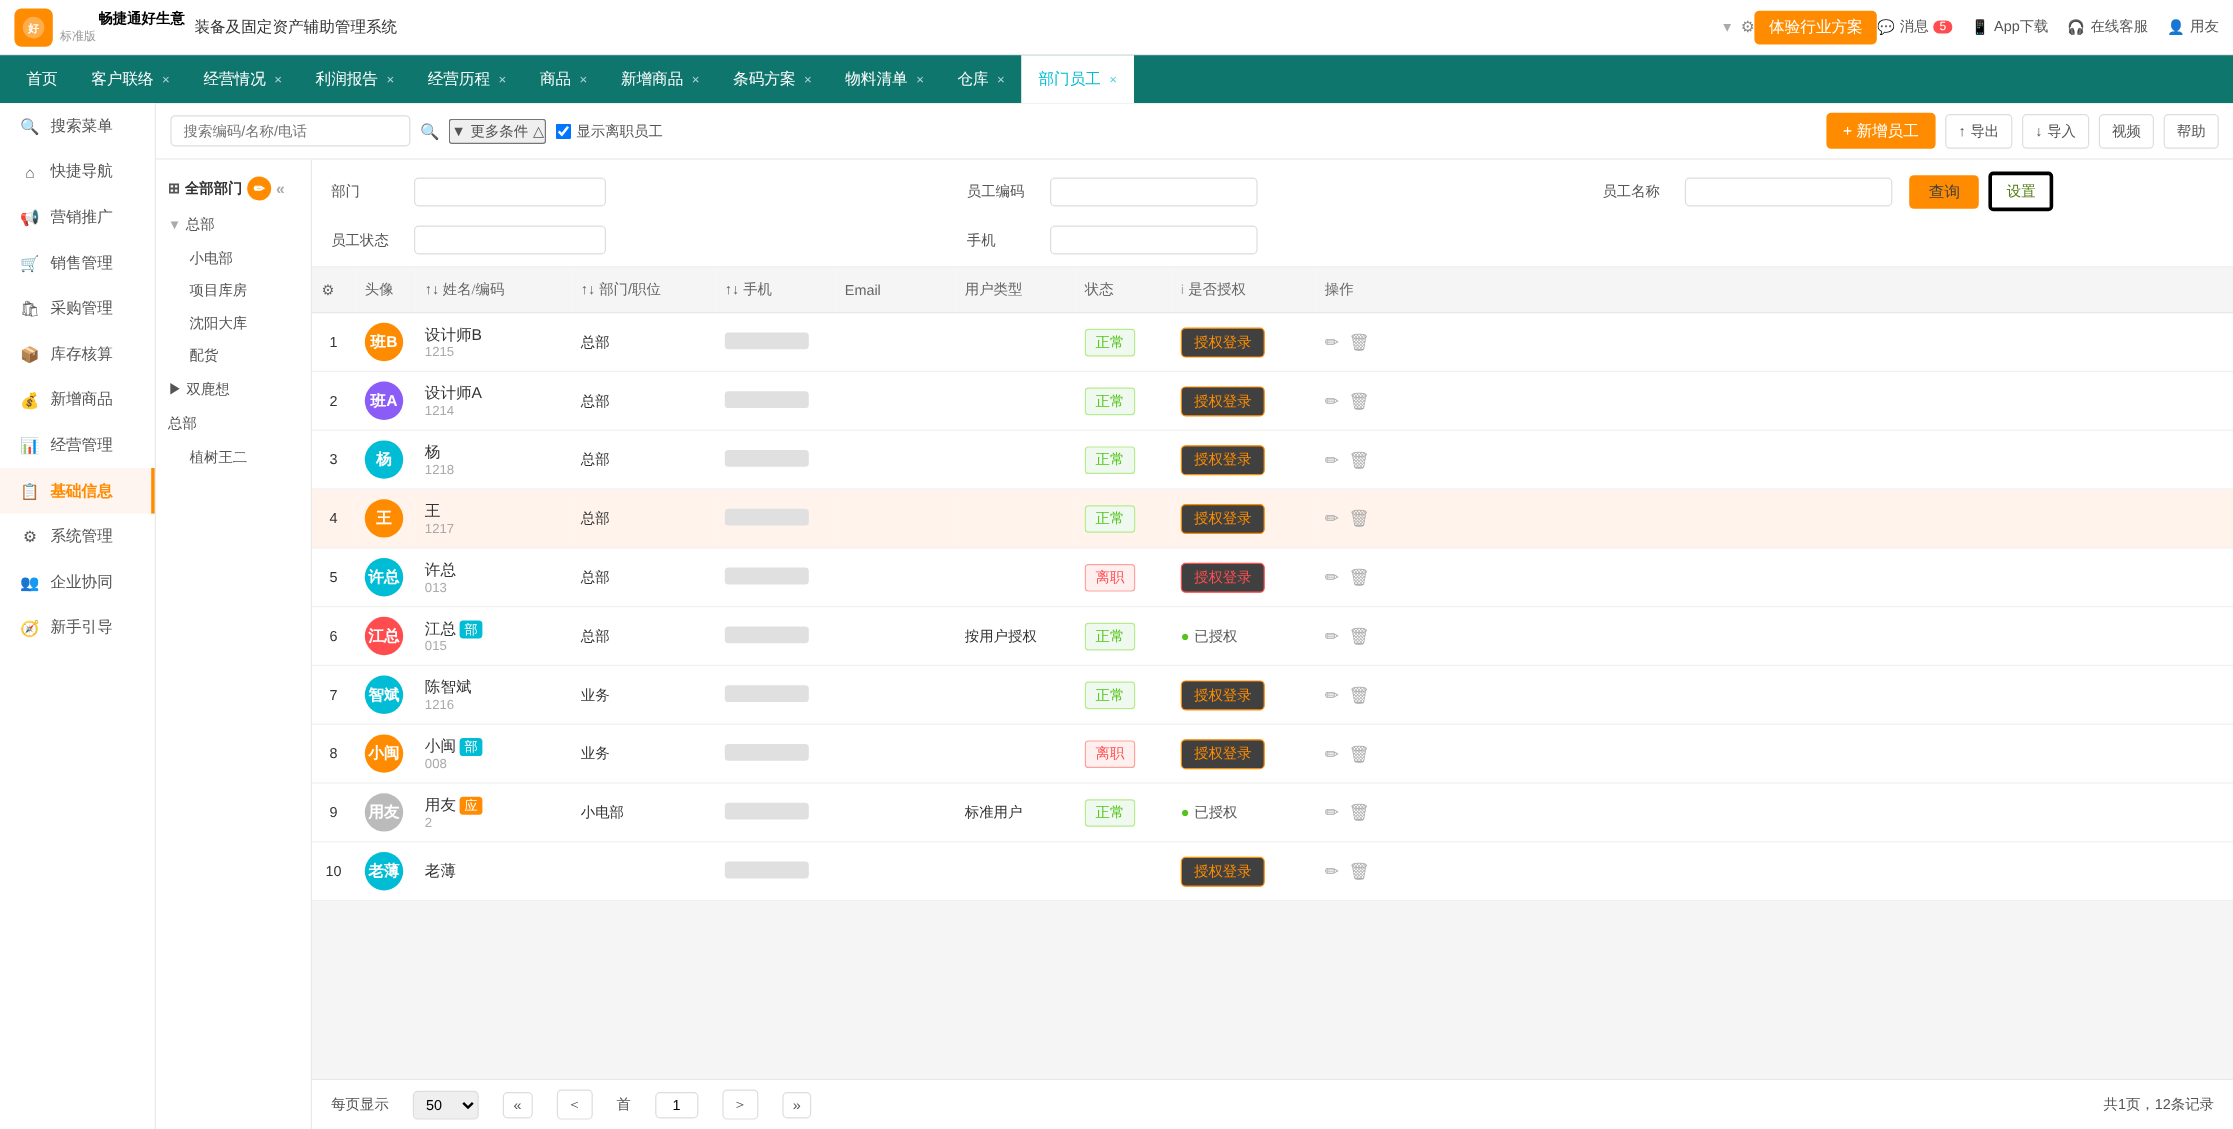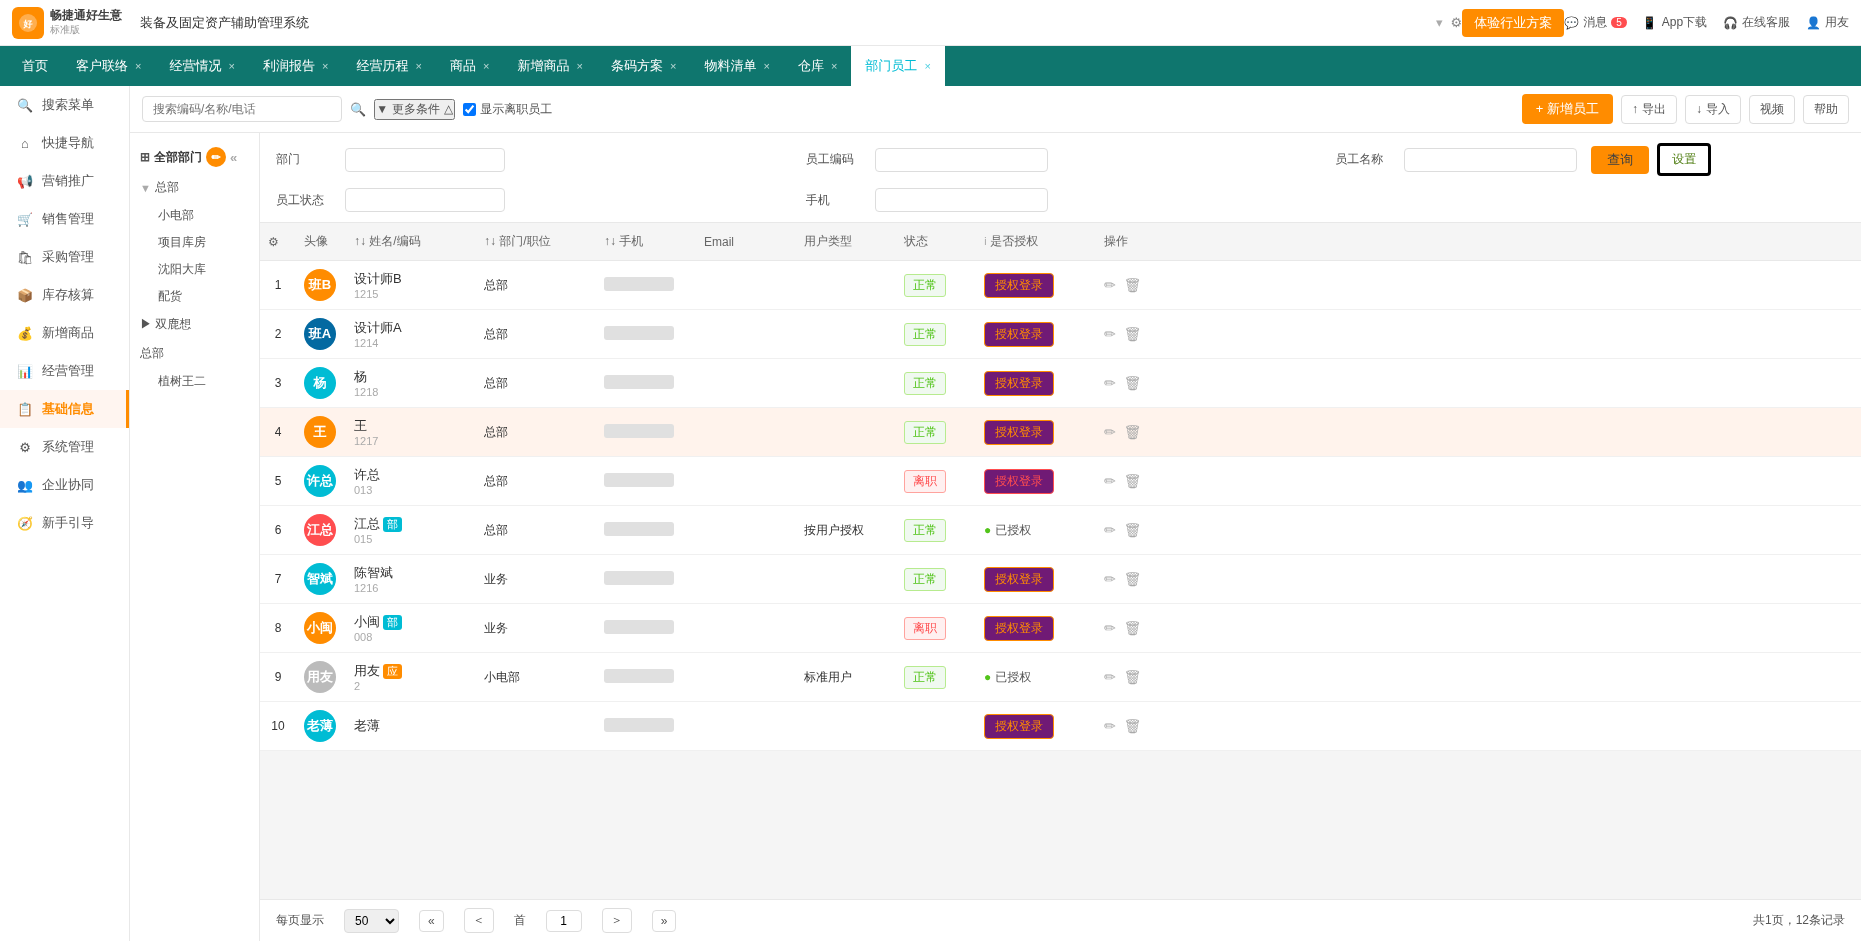--- a/index.html
+++ b/index.html
@@ -2,21 +2,21 @@
 <html><head>
   <meta charset="utf-8">
   <style>
     * { box-sizing: border-box; margin: 0; padding: 0; }
     body { font-family: 'Microsoft YaHei', Arial, sans-serif; font-size: 13px; background: #f5f5f5; color: #333; }
 
     
     .top-bar { display: flex; align-items: center; background: #fff; height: 46px; padding: 0 12px; border-bottom: 1px solid #e8e8e8; }
     .logo-area { display: flex; align-items: center; gap: 6px; min-width: 120px; }
     .logo-icon { width: 32px; height: 32px; background: #ff8c00; border-radius: 6px; display: flex; align-items: center; justify-content: center; color: #fff; font-size: 10px; font-weight: bold; }
-    .logo-text { font-size: 12px; color: #404040; font-weight: bold; line-height: 1.2; }
+    .logo-text { font-size: 12px; color: #000000; font-weight: bold; line-height: 1.2; margin-left: 32px; }
     .logo-sub { font-size: 10px; color: #999; }
     .system-title { flex: 1; font-size: 13px; color: #333; margin-left: 8px; }
     .top-bar-right { display: flex; align-items: center; gap: 16px; margin-left: auto; }
     .top-btn { display: flex; align-items: center; gap: 4px; font-size: 12px; color: #555; cursor: pointer; }
     .top-btn .badge { background: #ff4d4f; color: #fff; border-radius: 10px; padding: 0 5px; font-size: 10px; }
     .trial-btn { background: #ff8c00; color: #fff; border: none; border-radius: 4px; padding: 5px 12px; font-size: 13px; cursor: pointer; }
     .gear-icon { color: #888; cursor: pointer; margin-left: 8px; }
 
     
     .nav-bar { background: #0f766e; display: flex; align-items: center; height: 40px; padding: 0 8px; }
@@ -74,21 +74,21 @@
     td { border-bottom: 1px solid #f0f0f0; padding: 8px 8px; font-size: 12px; color: #333; vertical-align: middle; }
     tr.highlighted td { background: #fff3ec; }
     .avatar { width: 32px; height: 32px; border-radius: 50%; display: flex; align-items: center; justify-content: center; color: #fff; font-size: 13px; font-weight: bold; flex-shrink: 0; }
     .avatar.gray { background: #bbb; }
     .name-code { display: flex; flex-direction: column; }
     .emp-name { font-size: 13px; color: #333; }
     .emp-code { font-size: 11px; color: #aaa; }
     .status-badge { display: inline-block; padding: 2px 8px; border-radius: 3px; font-size: 12px; }
     .status-normal { background: #f0f9f0; color: #52c41a; border: 1px solid #b7eb8f; }
     .status-resigned { background: #fff0f0; color: #ff4d4f; border: 1px solid #ffa39e; }
-    .auth-btn { background: #701a75; border: 1px solid #ff8c00; color: #ff8c00; border-radius: 4px; padding: 3px 10px; font-size: 12px; cursor: pointer; }
+    .auth-btn { background: #404040; border: 1px solid #ff8c00; color: #ff8c00; border-radius: 4px; padding: 3px 10px; font-size: 12px; cursor: pointer; }
     .auth-btn.resigned { border-color: #ff4d4f; color: #ff4d4f; }
     .authorized { color: #555; font-size: 12px; display: flex; align-items: center; gap: 4px; }
     .authorized-dot { color: #52c41a; }
     .dept-badge { display: inline-block; background: #00bcd4; color: #fff; border-radius: 3px; padding: 0 4px; font-size: 11px; margin-left: 3px; }
     .orange-badge { display: inline-block; background: #ff8c00; color: #fff; border-radius: 3px; padding: 0 4px; font-size: 11px; margin-left: 3px; }
     .action-icons { display: flex; gap: 8px; align-items: center; }
     .action-icon { color: #aaa; cursor: pointer; font-size: 14px; }
     .phone-blur { background: #e0e0e0; border-radius: 3px; width: 70px; height: 14px; display: inline-block; }
 
     
@@ -297,21 +297,21 @@
             <input class="filter-input" type="text" style="">
           </div>
         </div>
 
         <div class="table-area">
           <table>
             <thead>
               <tr>
                 <th style="width:36px;">⚙</th>
                 <th style="width:50px;">头像</th>
-                <th style="width:130px;">
+                <th style="width:130px;font-family:Liberation Serif, serif;">
                   <span>↑↓</span> 姓名/编码
                 </th>
                 <th style="width:120px;">
                   <span>↑↓</span> 部门/职位
                 </th>
                 <th style="width:100px;">
                   <span>↑↓</span> 手机
                 </th>
                 <th style="width:100px;">Email</th>
                 <th style="width:100px;">用户类型</th>
@@ -343,21 +343,21 @@
                   <td>
                     <div class="action-icons">
                       <span class="action-icon">✏</span>
                       <span class="action-icon">🗑</span>
                     </div>
                   </td>
                 </tr>
                 <tr>
                   <td style="text-align: center;">2</td>
                   <td>
-                    <div class="avatar" style="background: #0369a1;">班A</div>
+                    <div class="avatar" style="background: #8b5cf6;">班A</div>
                   </td>
                   <td>
                     <div class="name-code">
                       <span class="emp-name">设计师A</span>
                       <span class="emp-code">1214</span>
                     </div>
                   </td>
                   <td>总部</td>
                   <td><span class="phone-blur"></span></td>
                   <td></td>

